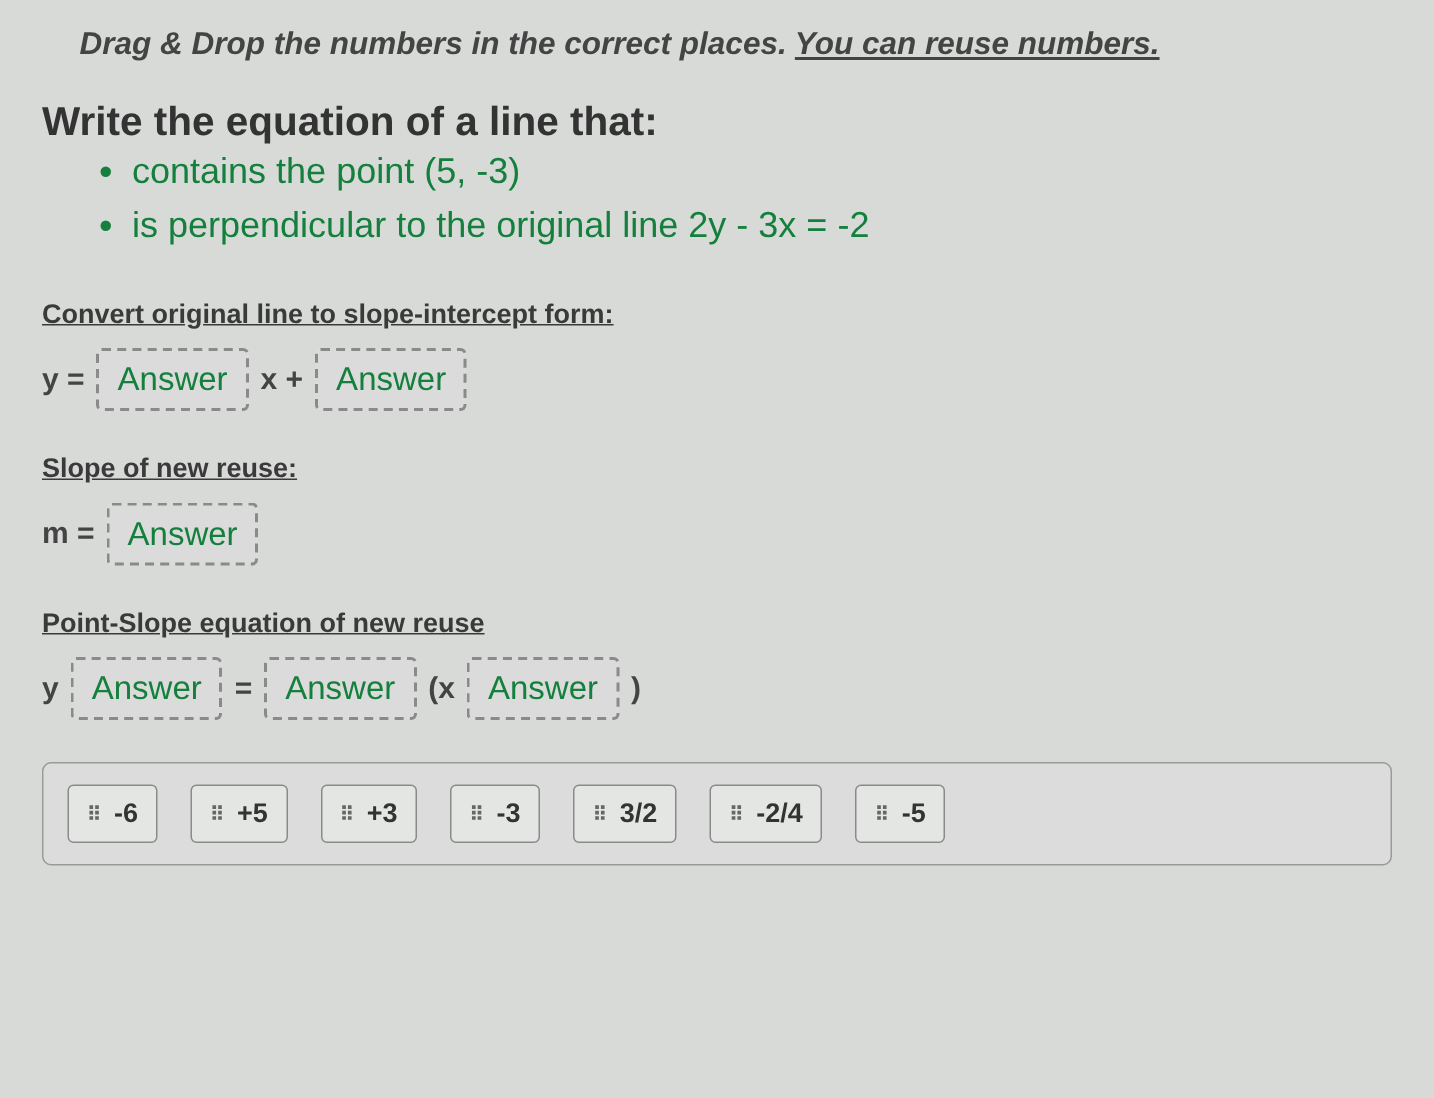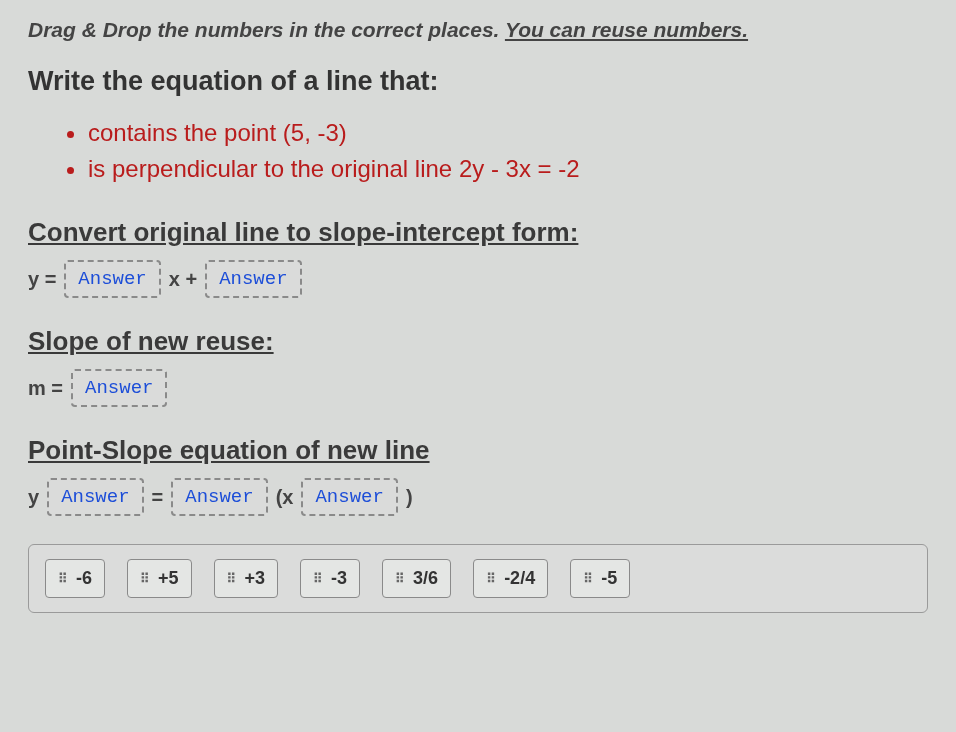--- a/index.html
+++ b/index.html
@@ -11,40 +11,40 @@
     color: #3a3a3a;
     padding: 18px 28px 20px 28px;
     position: relative;
   }
   .instruction {
     font-style: italic;
     font-weight: bold;
     font-size: 21px;
     color: #444;
     margin-bottom: 24px;
+    margin-left: 25px;
   }
   .instruction .underline { text-decoration: underline; }
   .main-prompt {
     font-size: 27px;
     font-weight: bold;
     color: #333;
-    margin-bottom: 18px;
   }
   ul.conditions {
     list-style: disc;
     margin-left: 60px;
     margin-bottom: 30px;
   }
   ul.conditions li {
     font-size: 24px;
-    color: #b91c1c;
+    color: #15803d;
     line-height: 1.5;
   }
   .section-head {
-    font-size: 26px;
+    font-size: 18px;
     font-weight: bold;
     text-decoration: underline;
     color: #3a3a3a;
     margin-bottom: 12px;
   }
   .row {
     display: flex;
     align-items: center;
     gap: 8px;
     margin-bottom: 28px;
@@ -57,24 +57,23 @@
   }
   .dropzone {
     border: 2px dashed #8a8a8a;
     border-radius: 4px;
     padding: 6px 12px;
     min-width: 88px;
     min-height: 34px;
     display: inline-flex;
     align-items: center;
     justify-content: center;
-    color: #1d4ed8;
-    font-size: 19px;
+    color: #15803d;
+    font-size: 22px;
     background: rgba(255,255,255,0.05);
-    font-family: Liberation Mono, monospace;
   }
   .tray {
     border: 1px solid #9a9a9a;
     border-radius: 6px;
     padding: 14px 16px;
     display: flex;
     gap: 22px;
     align-items: center;
     background: rgba(255,255,255,0.08);
     margin-top: 8px;
@@ -122,21 +121,21 @@
   <span class="lit">x +</span>
   <span class="dropzone">Answer</span>
 </div>
 
 <div class="section-head">Slope of new reuse:</div>
 <div class="row">
   <span class="lit">m =</span>
   <span class="dropzone">Answer</span>
 </div>
 
-<div class="section-head">Point-Slope equation of new line</div>
+<div class="section-head">Point-Slope equation of new reuse</div>
 <div class="row">
   <span class="lit">y</span>
   <span class="dropzone">Answer</span>
   <span class="lit">=</span>
   <span class="dropzone">Answer</span>
   <span class="lit">(x</span>
   <span class="dropzone">Answer</span>
   <span class="lit">)</span>
 </div>
 
@@ -152,21 +151,21 @@
   <span class="chip">
     <span class="grip">⠿</span>
     <span>+3</span>
   </span>
   <span class="chip">
     <span class="grip">⠿</span>
     <span>-3</span>
   </span>
   <span class="chip">
     <span class="grip">⠿</span>
-    <span>3/6</span>
+    <span>3/2</span>
   </span>
   <span class="chip">
     <span class="grip">⠿</span>
     <span>-2/4</span>
   </span>
   <span class="chip">
     <span class="grip">⠿</span>
     <span>-5</span>
   </span>
 </div>

